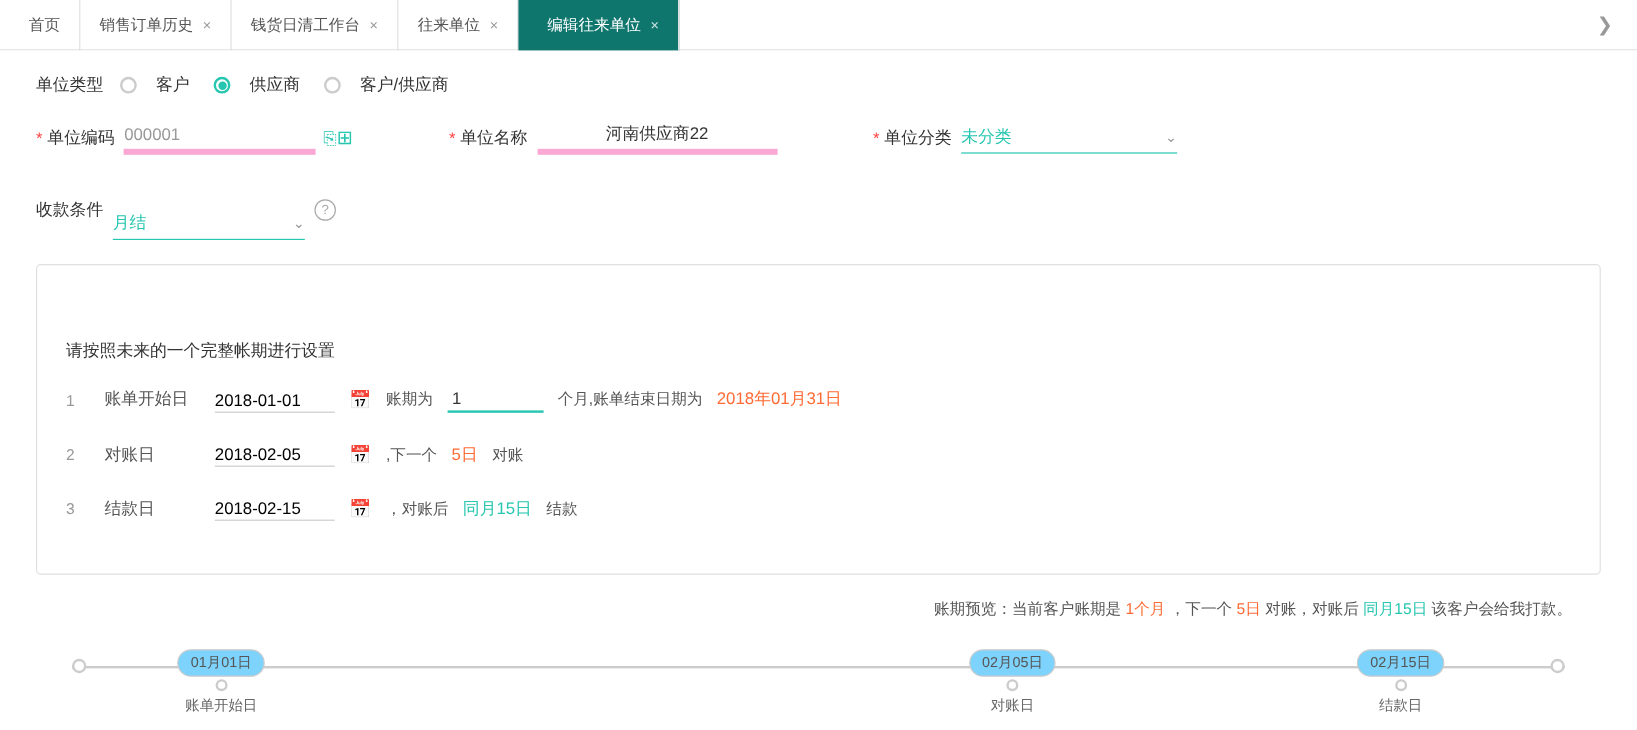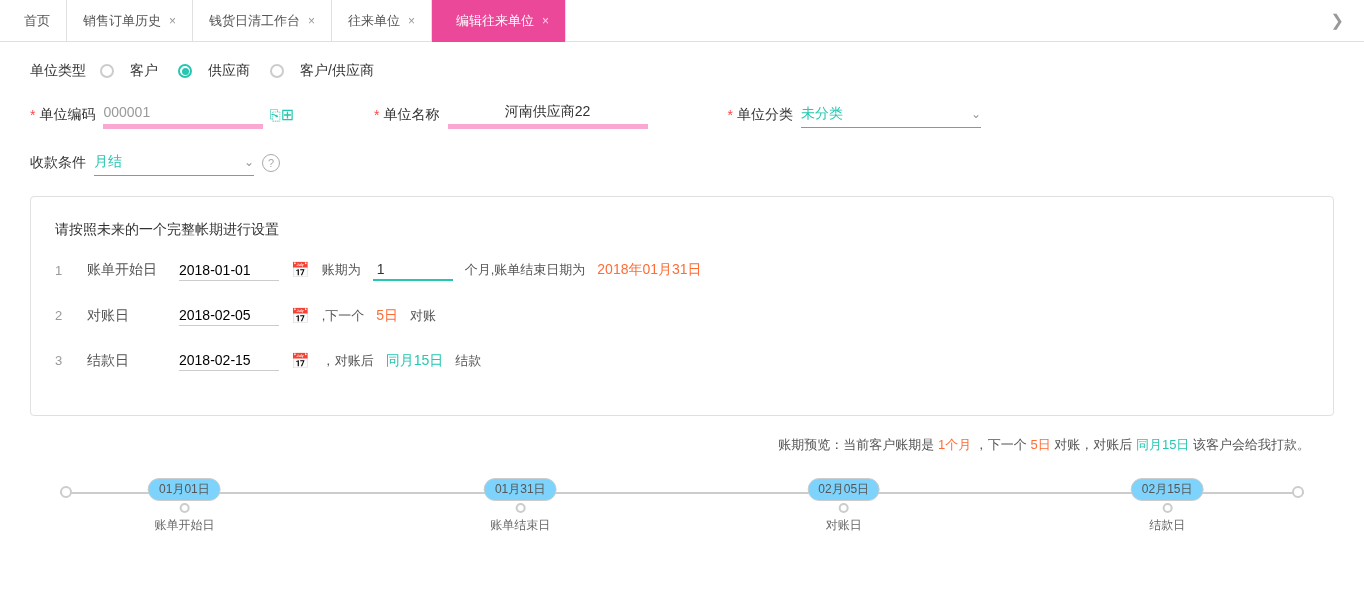--- a/index.html
+++ b/index.html
@@ -20,21 +20,21 @@
       padding: 0 16px;
       height: 42px;
       cursor: pointer;
       font-size: 13px;
       color: #555;
       border-right: 1px solid #e0e0e0;
       position: relative;
       white-space: nowrap;
     }
     .tab-item.active {
-      background: #ec4899;
+      background: #0f766e;
       color: #fff;
       padding-left: 24px;
     }
     .tab-close {
       margin-left: 8px;
       font-size: 12px;
       color: #999;
       cursor: pointer;
     }
     .tab-item.active .tab-close { color: rgba(255,255,255,0.8); }
@@ -135,20 +135,21 @@
     .settings-box {
       border: 1px solid #e0e0e0;
       border-radius: 4px;
       padding: 24px 24px 20px;
       margin-bottom: 20px;
     }
     .settings-title {
       font-size: 14px;
       color: #333;
       margin-bottom: 20px;
+      margin-top: 39px;
     }
 
     .setting-row {
       display: flex;
       align-items: center;
       margin-bottom: 24px;
       gap: 12px;
     }
     .row-num {
       width: 20px;
@@ -331,21 +332,21 @@
       <span class="form-label">单位分类</span>
       <div class="select-wrapper" style="width:180px;">
         <span class="select-value">未分类</span>
         <span class="select-arrow">⌄</span>
       </div>
     </div>
   </div>
 
   <div class="form-row">
     <span class="form-label">收款条件</span>
-    <div class="select-wrapper" style="margin-right:8px;">
+    <div class="select-wrapper" style="margin-right:8px;margin-top:24px;">
       <span class="select-value">月结</span>
       <span class="select-arrow">⌄</span>
     </div>
     <div class="help-icon">?</div>
   </div>
 
   <div class="settings-box">
     <div class="settings-title">请按照未来的一个完整帐期进行设置</div>
 
     <div class="setting-row">
@@ -395,25 +396,20 @@
       <div class="timeline-bg-line"></div>
       <div class="tl-dot-left"></div>
       <div class="tl-dot-right"></div>
 
       <div class="tl-point" style="left:10%; top:0;">
         <div class="tl-badge">01月01日</div>
         <div class="tl-dot-node"></div>
         <div class="tl-name">账单开始日</div>
       </div>
 
-      <div class="tl-point" style="left:37%; top:0;">
-        <div class="tl-badge">01月31日</div>
-        <div class="tl-dot-node"></div>
-        <div class="tl-name">账单结束日</div>
-      </div>
 
       <div class="tl-point" style="left:63%; top:0;">
         <div class="tl-badge">02月05日</div>
         <div class="tl-dot-node"></div>
         <div class="tl-name">对账日</div>
       </div>
 
       <div class="tl-point" style="left:89%; top:0;">
         <div class="tl-badge">02月15日</div>
         <div class="tl-dot-node"></div>

